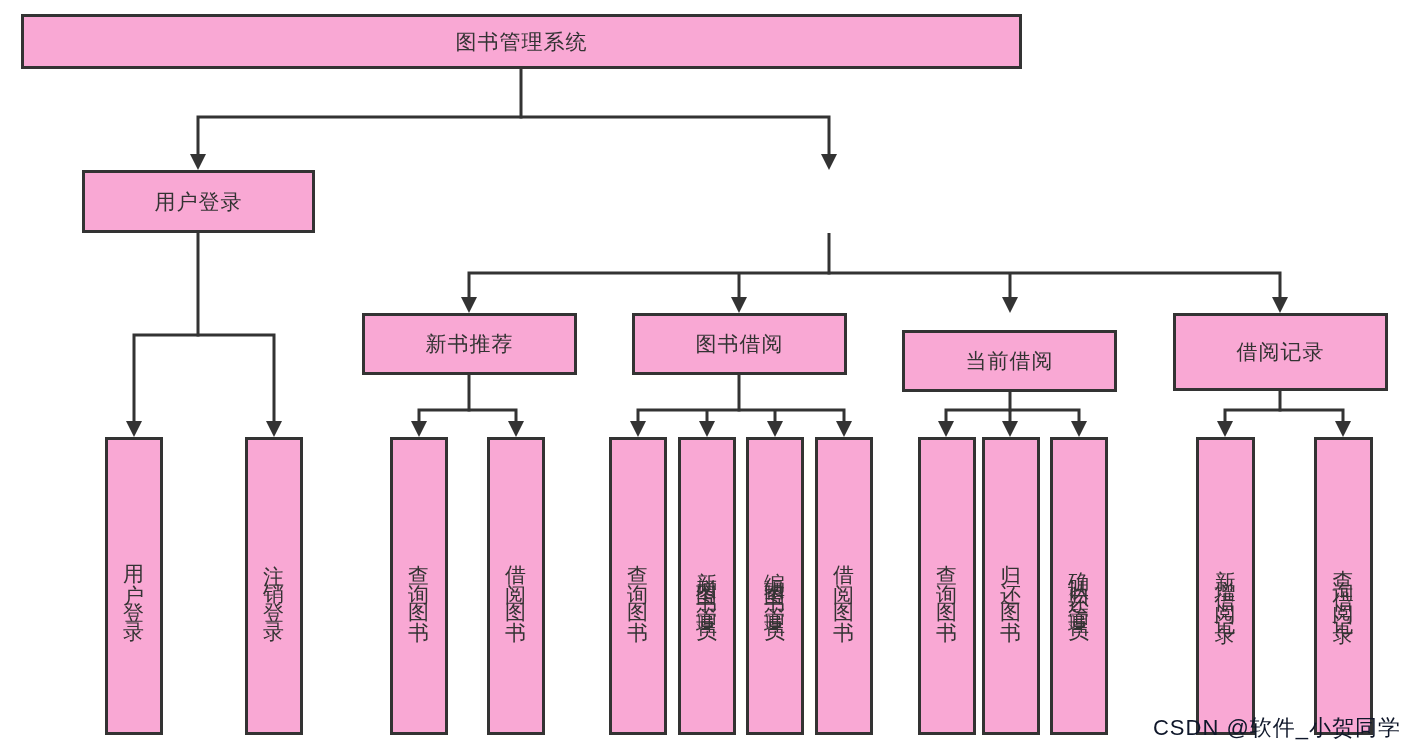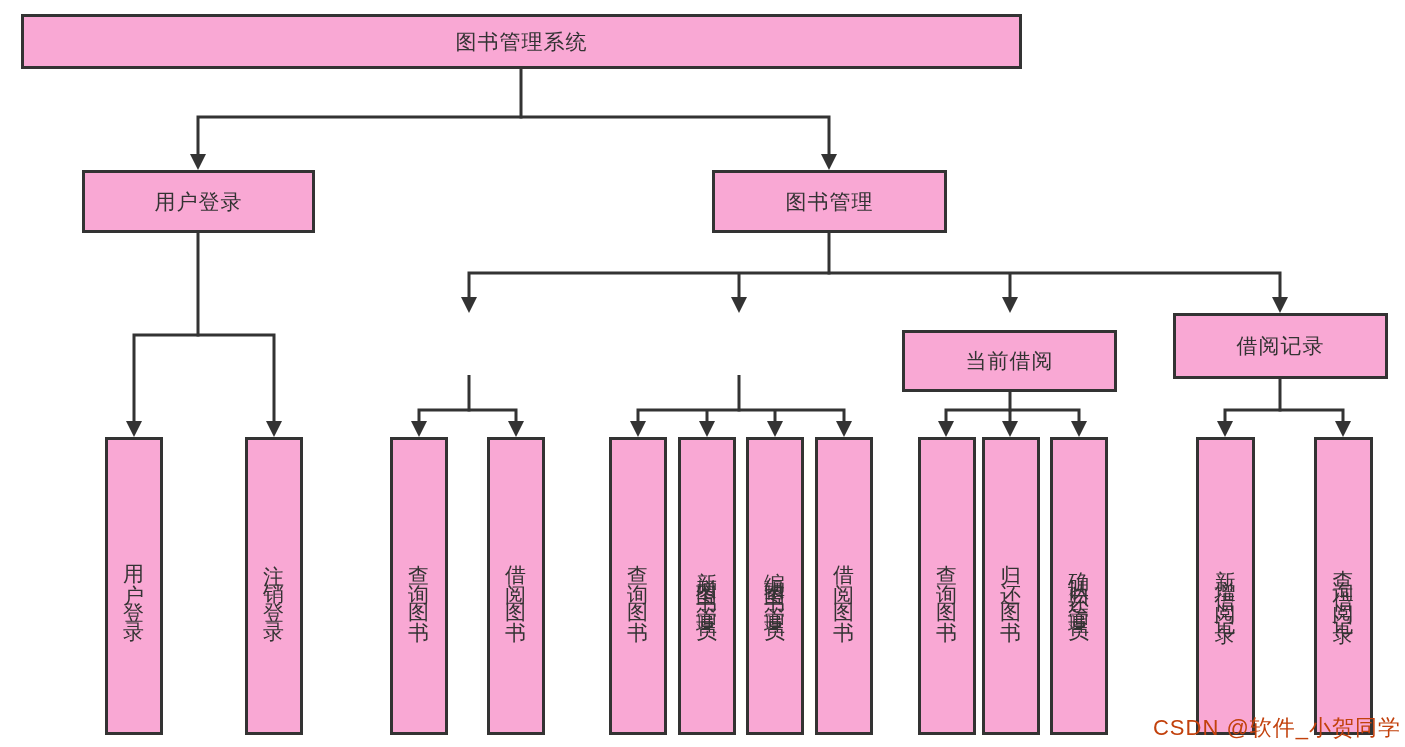--- a/index.html
+++ b/index.html
@@ -13,21 +13,21 @@
     display:flex;align-items:center;justify-content:center;
     font-size:21px;letter-spacing:1px;white-space:nowrap;z-index:1;
   }
   .vnode{white-space:normal;}
   .vtext{
     writing-mode:vertical-rl;text-orientation:mixed;
     line-height:1;display:block;
   }
   .watermark{
     position:absolute;right:4px;bottom:4px;z-index:3;
-    font-size:22px;color:#c2410c;letter-spacing:1px;
+    font-size:22px;color:#0f172a;letter-spacing:1px;
   }
 </style>
 </head>
 <body>
 
 <div class="canvas">
 
   <svg class="wires" width="1405" height="747" viewBox="0 0 1405 747" stroke="#333" stroke-width="3" fill="none">
 
     <path d="M521 69 L521 118.5"></path>
@@ -76,28 +76,31 @@
     <polygon points="1335,421 1351,421 1343,437" fill="#333" stroke="none"></polygon>
   </svg>
 
   <div class="node" style="left:21px;top:14px;width:1001px;height:55px;">
     <span>图书管理系统</span>
   </div>
 
   <div class="node" style="left:82px;top:170px;width:233px;height:63px;">
     <span>用户登录</span>
   </div>
-  <div class="node" style="left:712px;top:170px;width:235px;height:63px;">
-    <span>图书管理</span>
+
+  <div class="node" style="left:362px;top:313px;width:215px;height:62px;">
+    <span>新书推荐</span>
   </div>
-
+  <div class="node" style="left:632px;top:313px;width:215px;height:62px;">
+    <span>图书借阅</span>
+  </div>
   <div class="node" style="left:902px;top:330px;width:215px;height:62px;">
     <span>当前借阅</span>
   </div>
-  <div class="node" style="left:1173px;top:313px;width:215px;height:66px;">
+  <div class="node" style="left:1173px;top:313px;width:215px;height:78px;">
     <span>借阅记录</span>
   </div>
 
   <div class="node vnode" style="left:105px;top:437px;width:58px;height:298px;">
     <span class="vtext" style="letter-spacing: 19px;">用户登录</span>
   </div>
   <div class="node vnode" style="left:245px;top:437px;width:58px;height:298px;">
     <span class="vtext" style="letter-spacing: 19px;">注销登录</span>
   </div>
 

